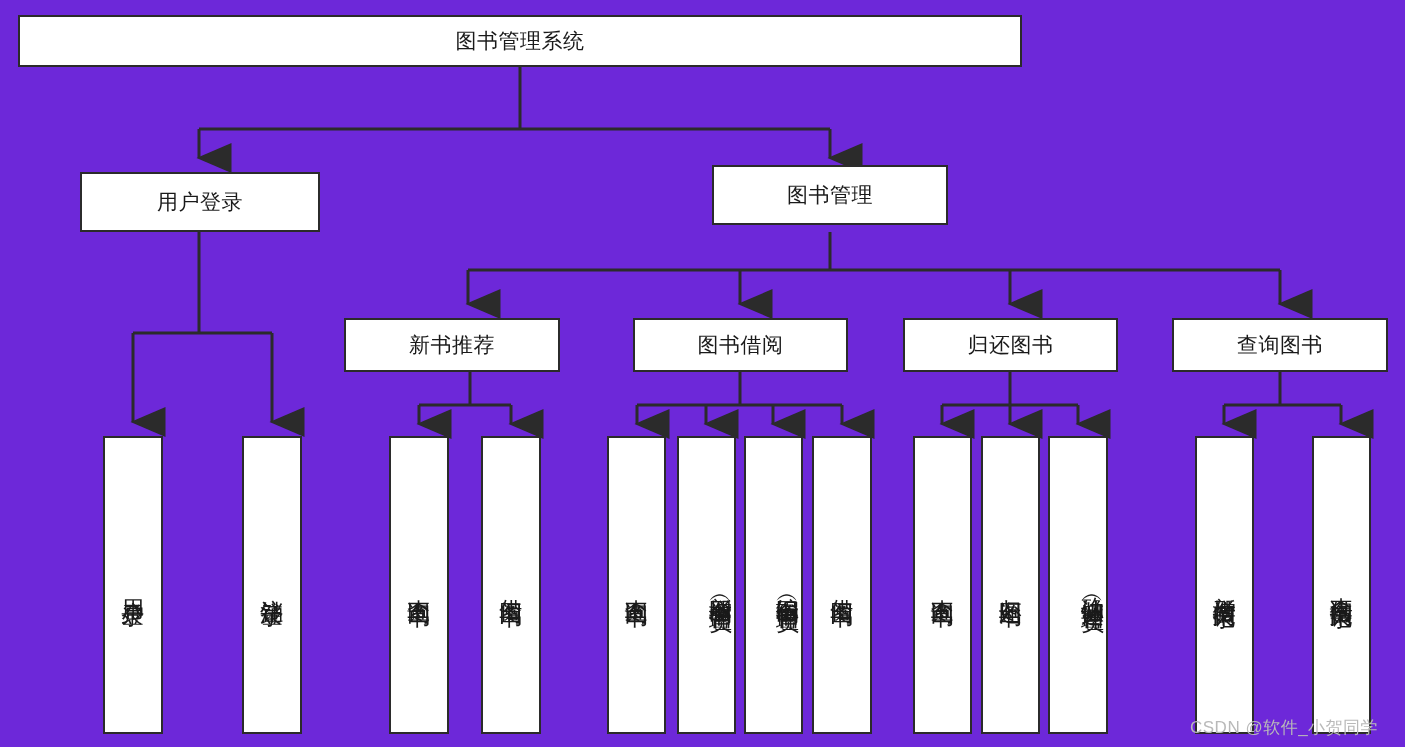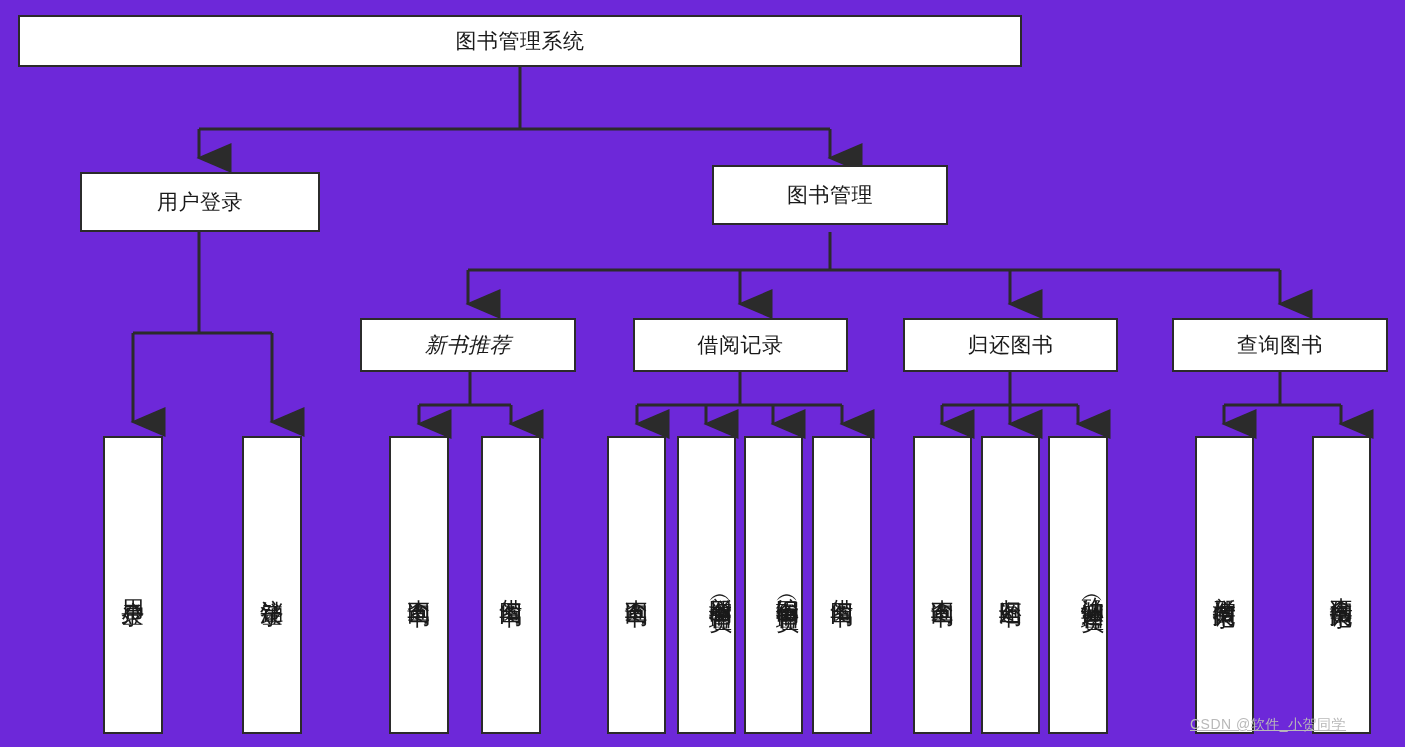--- a/index.html
+++ b/index.html
@@ -50,25 +50,24 @@
     align-items: flex-start;
     justify-content: center;
     padding-top: 6px;
   }
   .node.vert.mid {
     align-items: center;
     padding-top: 0;
   }
   .watermark {
     position: absolute;
-    font-size: 14px;
+    font-size: 17px;
     color: #b9b9b9;
     white-space: nowrap;
     letter-spacing: 0.5px;
-    text-decoration: underline;
   }
 </style>
 </head>
 <body>
 
 <div id="canvas">
 
   <svg id="wires" viewBox="0 0 1405 747" xmlns="http://www.w3.org/2000/svg">
     <defs>
       <marker id="arrow" viewBox="0 0 10 12" refX="5" refY="11" markerWidth="9" markerHeight="11" orient="auto-start-reverse">
@@ -128,25 +127,25 @@
     <span>图书管理系统</span>
   </div>
 
   <div class="node horiz" style="left:80px; top:172px; width:240px; height:60px;">
     <span>用户登录</span>
   </div>
   <div class="node horiz" style="left:712px; top:165px; width:236px; height:60px;">
     <span>图书管理</span>
   </div>
 
-  <div class="node horiz" style="left:360px; top:318px; width:216px; height:54px;font-style:italic;">
+  <div class="node horiz" style="left:344px; top:318px; width:216px; height:54px;">
     <span>新书推荐</span>
   </div>
   <div class="node horiz" style="left:633px; top:318px; width:215px; height:54px;">
-    <span>借阅记录</span>
+    <span>图书借阅</span>
   </div>
   <div class="node horiz" style="left:903px; top:318px; width:215px; height:54px;">
     <span>归还图书</span>
   </div>
   <div class="node horiz" style="left:1172px; top:318px; width:216px; height:54px;">
     <span>查询图书</span>
   </div>
 
   <div class="node vert mid" style="left:103px; top:436px; width:60px; height:298px;">
     <span>用户登录</span>

